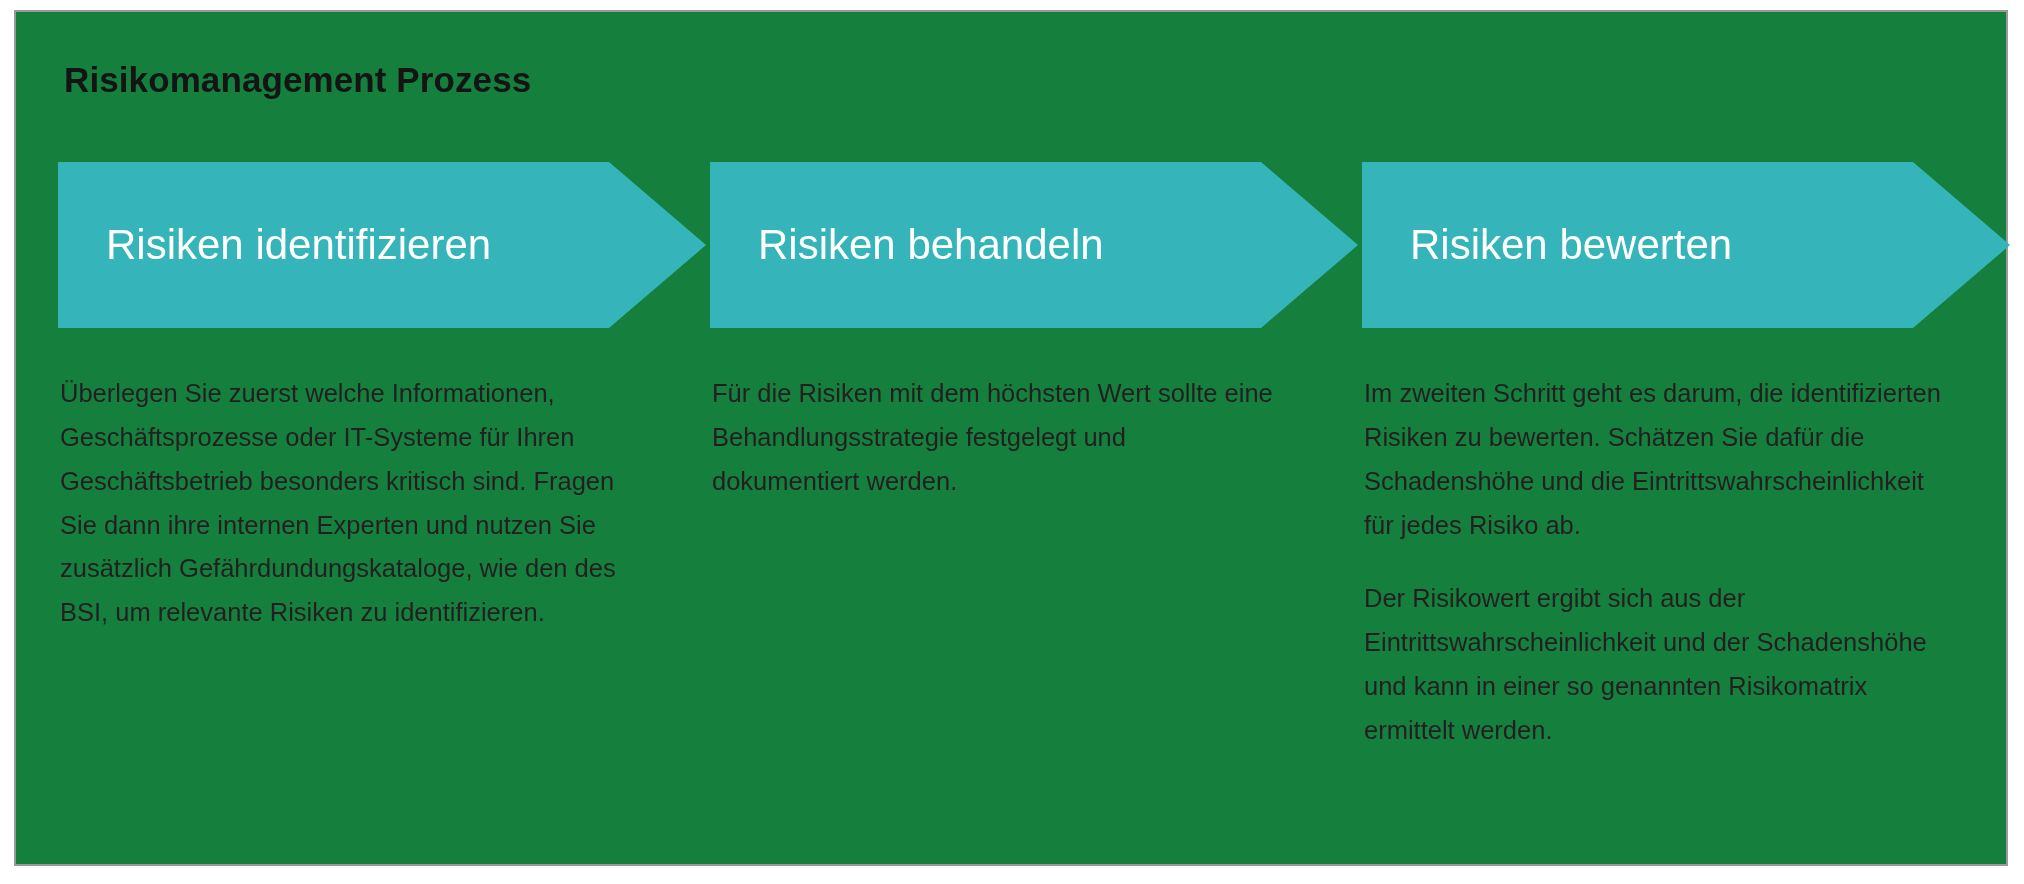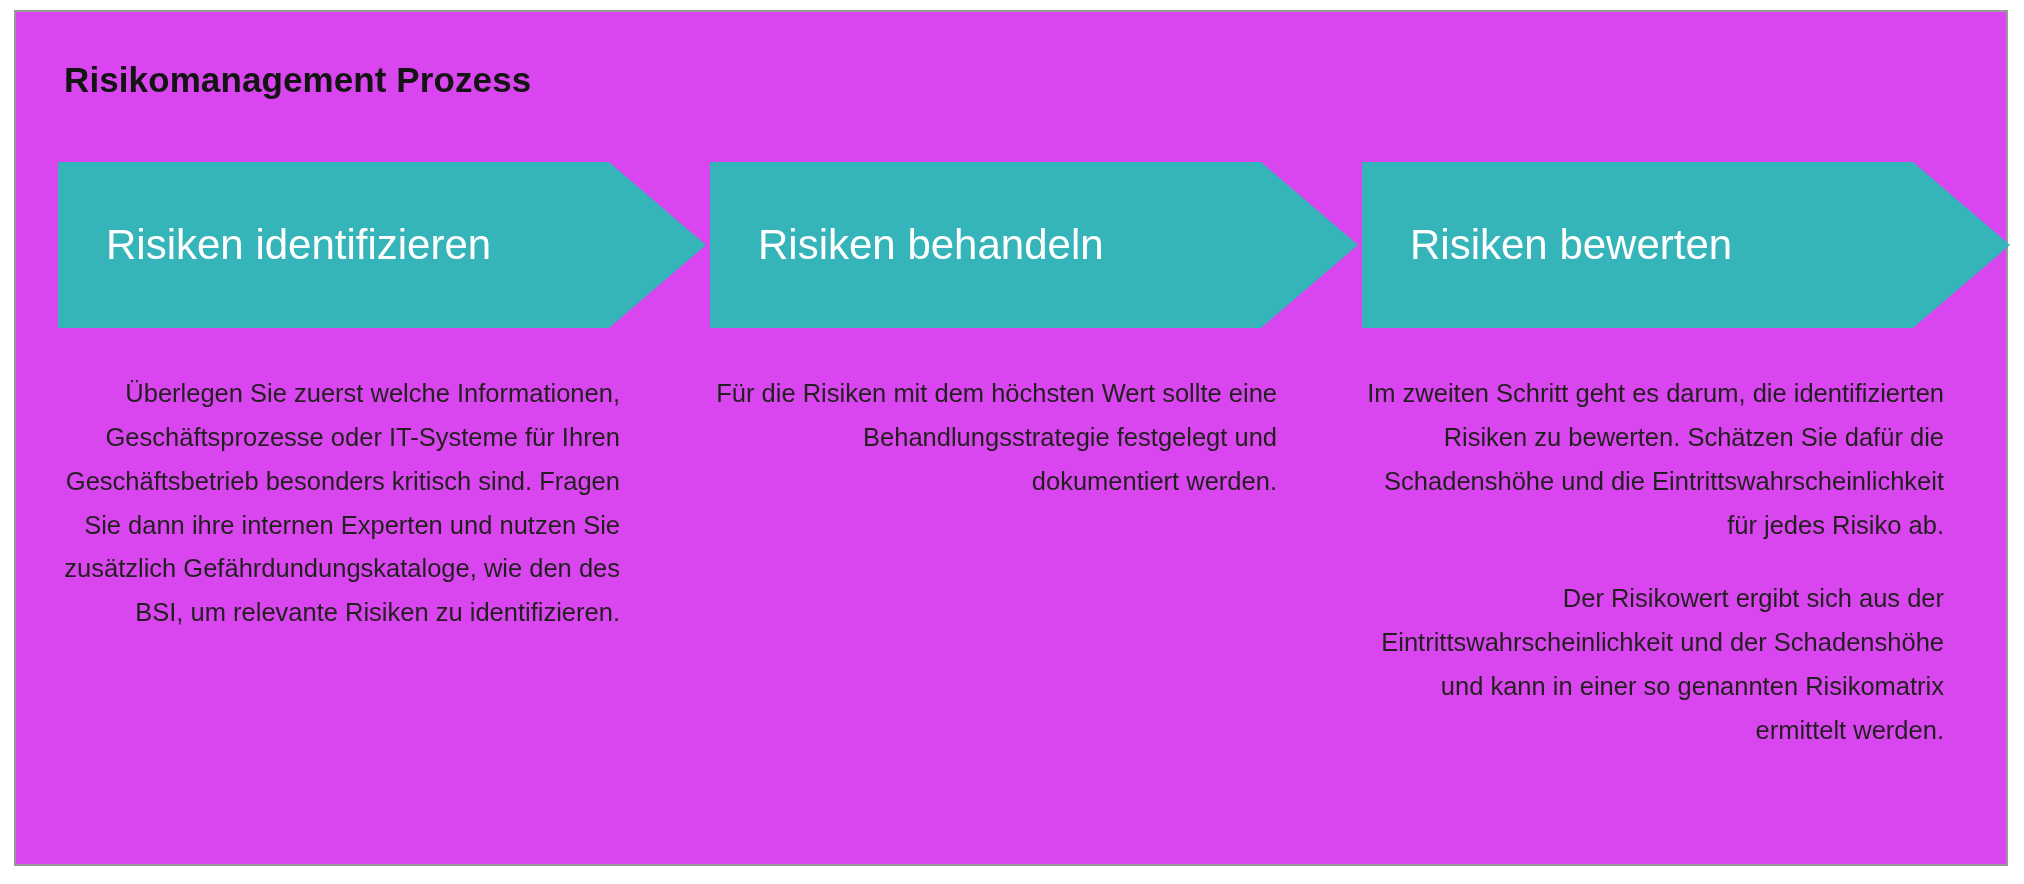--- a/index.html
+++ b/index.html
@@ -14,21 +14,21 @@
     overflow: hidden;
   }
   .frame {
     position: absolute;
     left: 14px;
     top: 10px;
     width: 1994px;
     height: 856px;
     border: 2px solid #9a9a9a;
     box-sizing: border-box;
-    background: #d946ef;
+    background: #15803d;
   }
   .title {
     position: absolute;
     left: 48px;
     top: 48px;
     font-size: 35px;
     font-weight: bold;
     color: #141414;
     letter-spacing: 0.1px;
   }
@@ -78,21 +78,20 @@
   .body-text {
     margin-top: 44px;
     padding-left: 2px;
     width: 560px;
   }
   .body-text p {
     margin: 0 0 30px 0;
     font-size: 25.5px;
     line-height: 1.72;
     color: #231f20;
-    text-align: right;
   }
   .body-text p:last-child {
     margin-bottom: 0;
   }
   .col-2 .body-text { width: 580px; }
   .col-3 .body-text { width: 565px; }
 </style>
 </head>
 <body>
 

